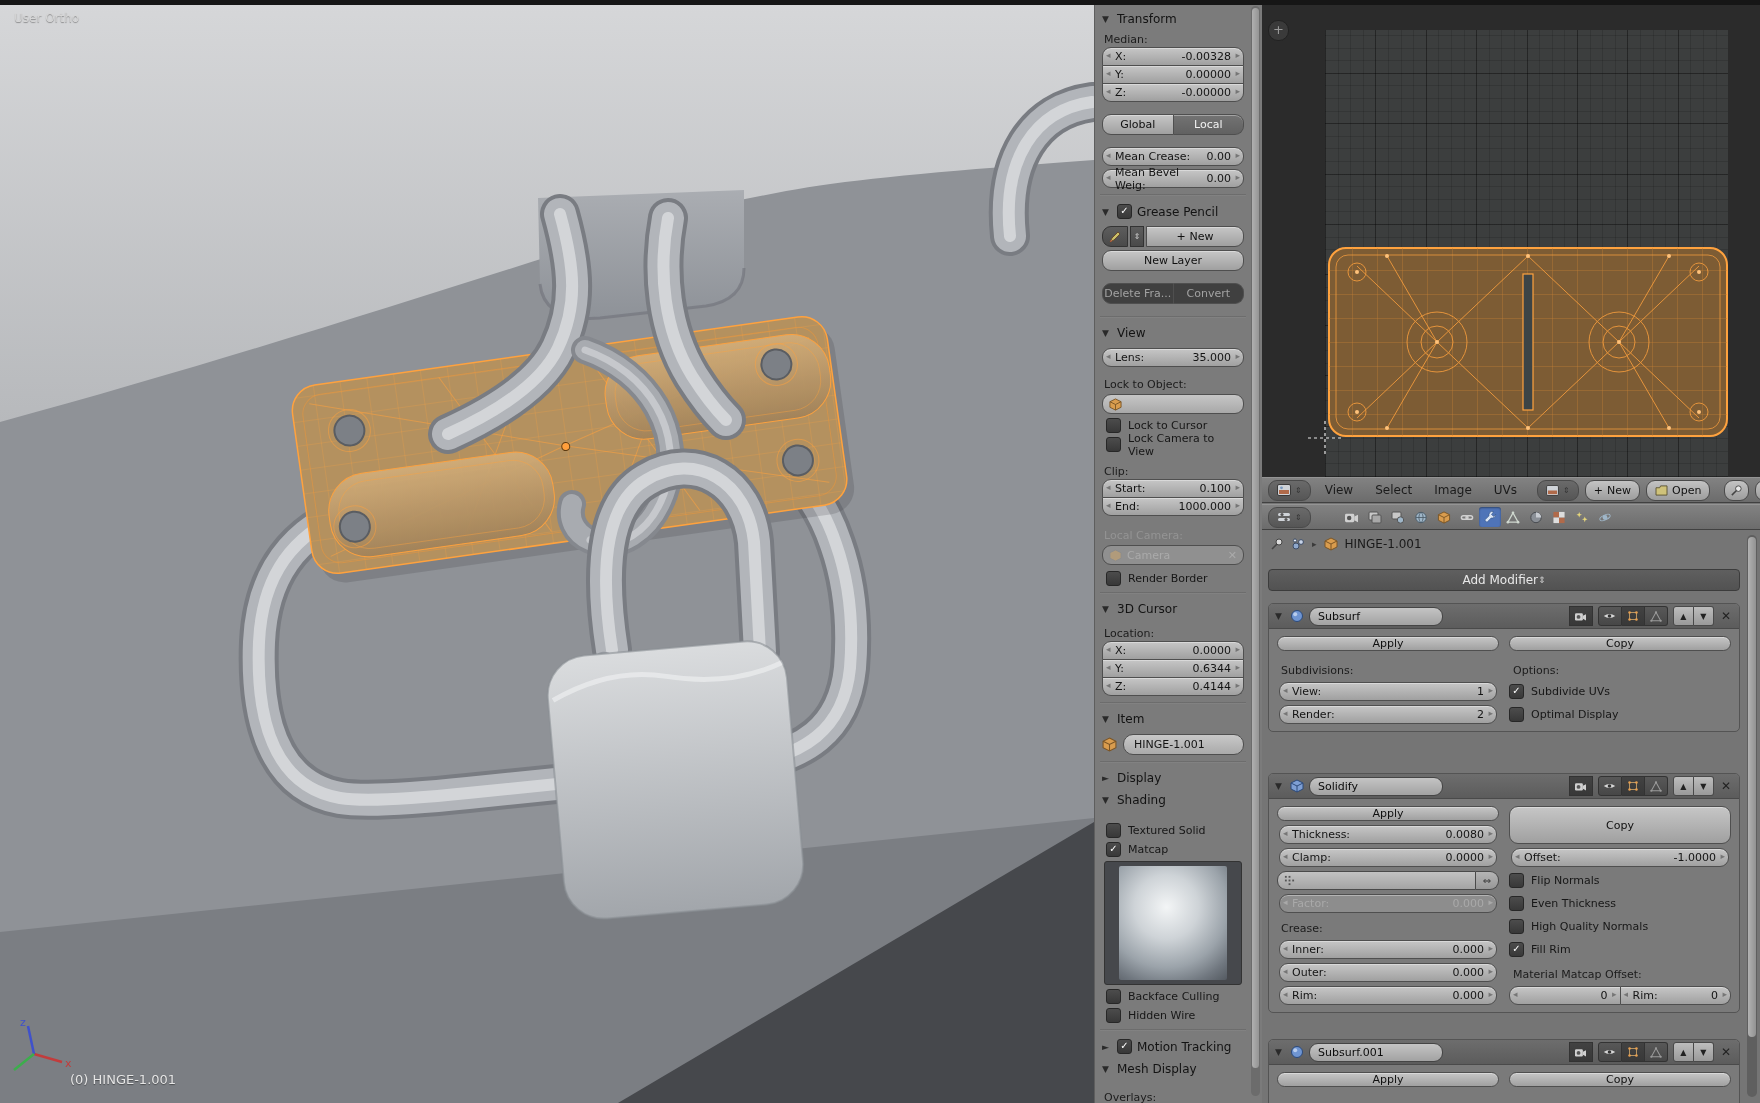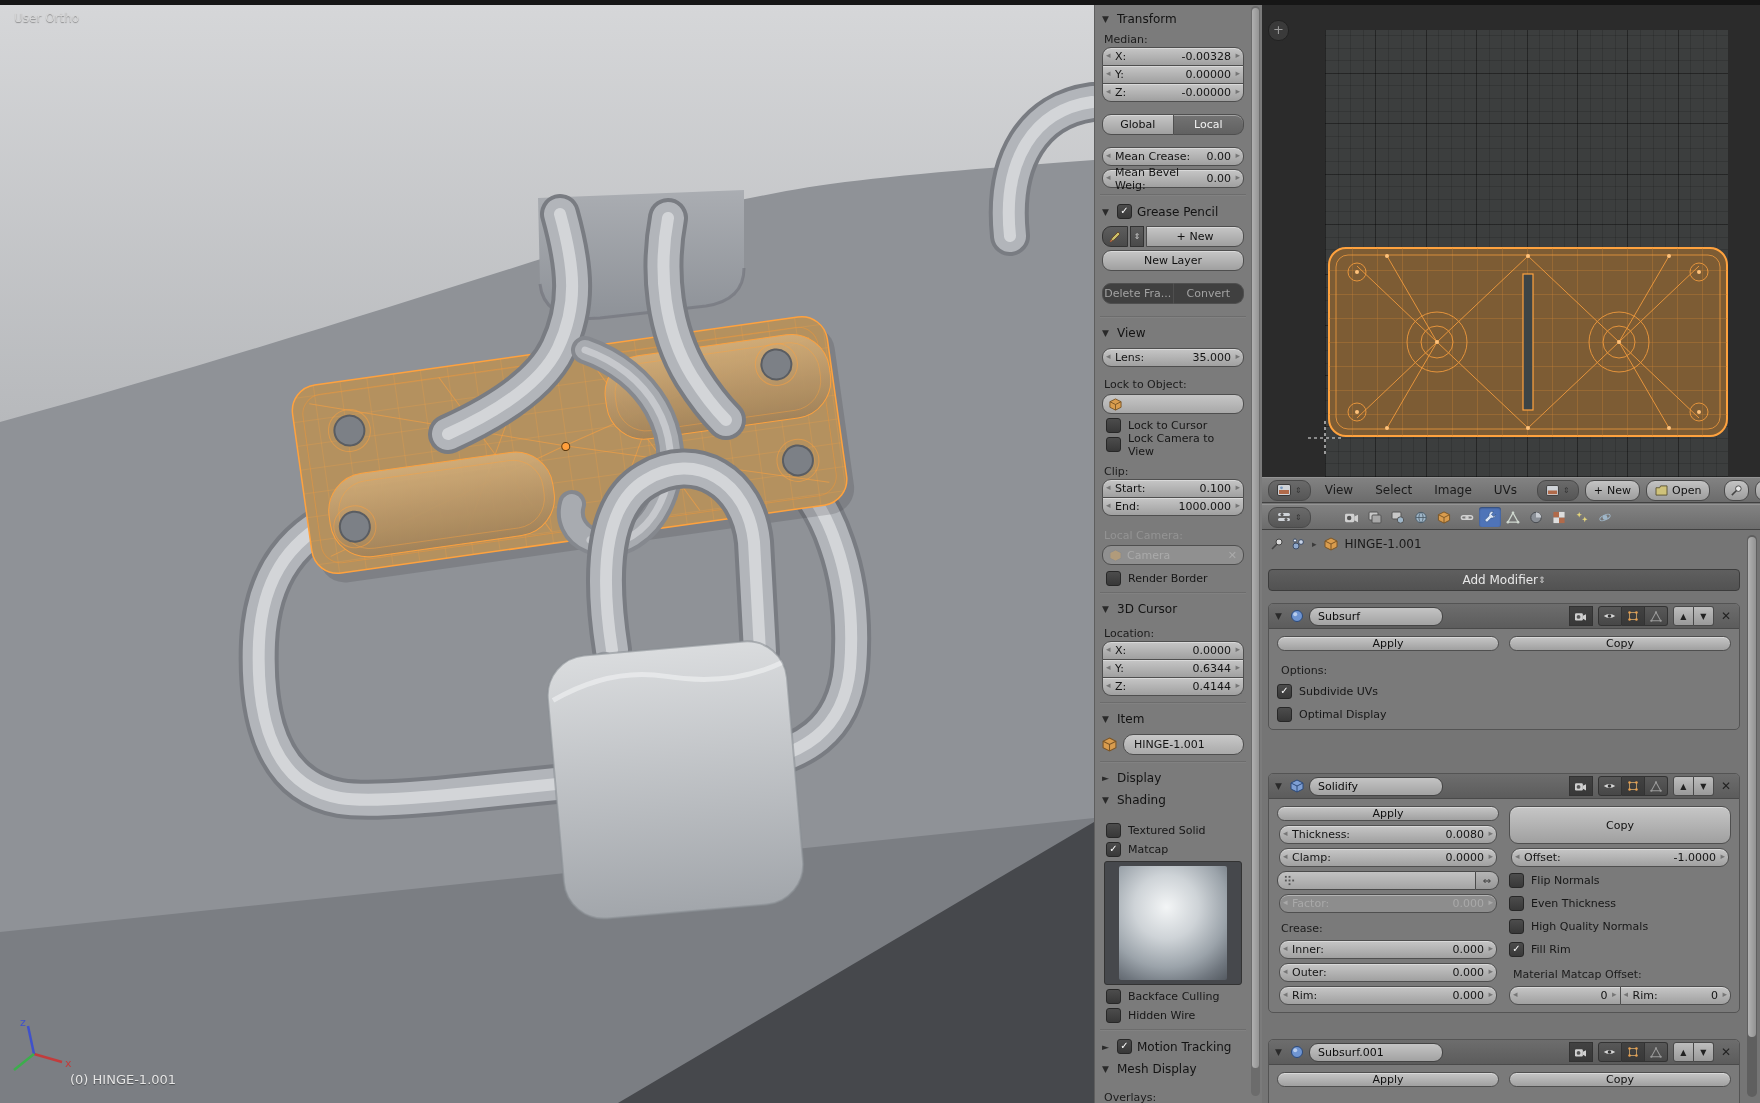--- a/index.html
+++ b/index.html
@@ -716,20 +716,31 @@
       <div class="mbody" style="padding-bottom:4px">
         <div class="mcol">
           <div class="btn">Apply</div>
         </div>
         <div class="mcol">
           <div class="btn">Copy</div>
         </div>
       </div>
       <div class="mbody" style="padding-top:6px">
         <div class="mcol">
+          <div class="plabel">Subdivisions:</div>
+          <div class="nf">
+            <span>View:</span>
+            <span class="v">1</span>
+              </div>
+          <div class="nf">
+            <span>Render:</span>
+            <span class="v">2</span>
+              </div>
+        </div>
+        <div class="mcol">
           <div class="plabel">Options:</div>
           <div class="chkrow" style="margin:2px 0 0">
             <span class="chk">✓</span>
             <span class="chklbl">Subdivide UVs</span>
               </div>
           <div class="chkrow" style="margin:4px 0 0">
             <span class="chk"></span>
             <span class="chklbl">Optimal Display</span>
               </div>
         </div>

